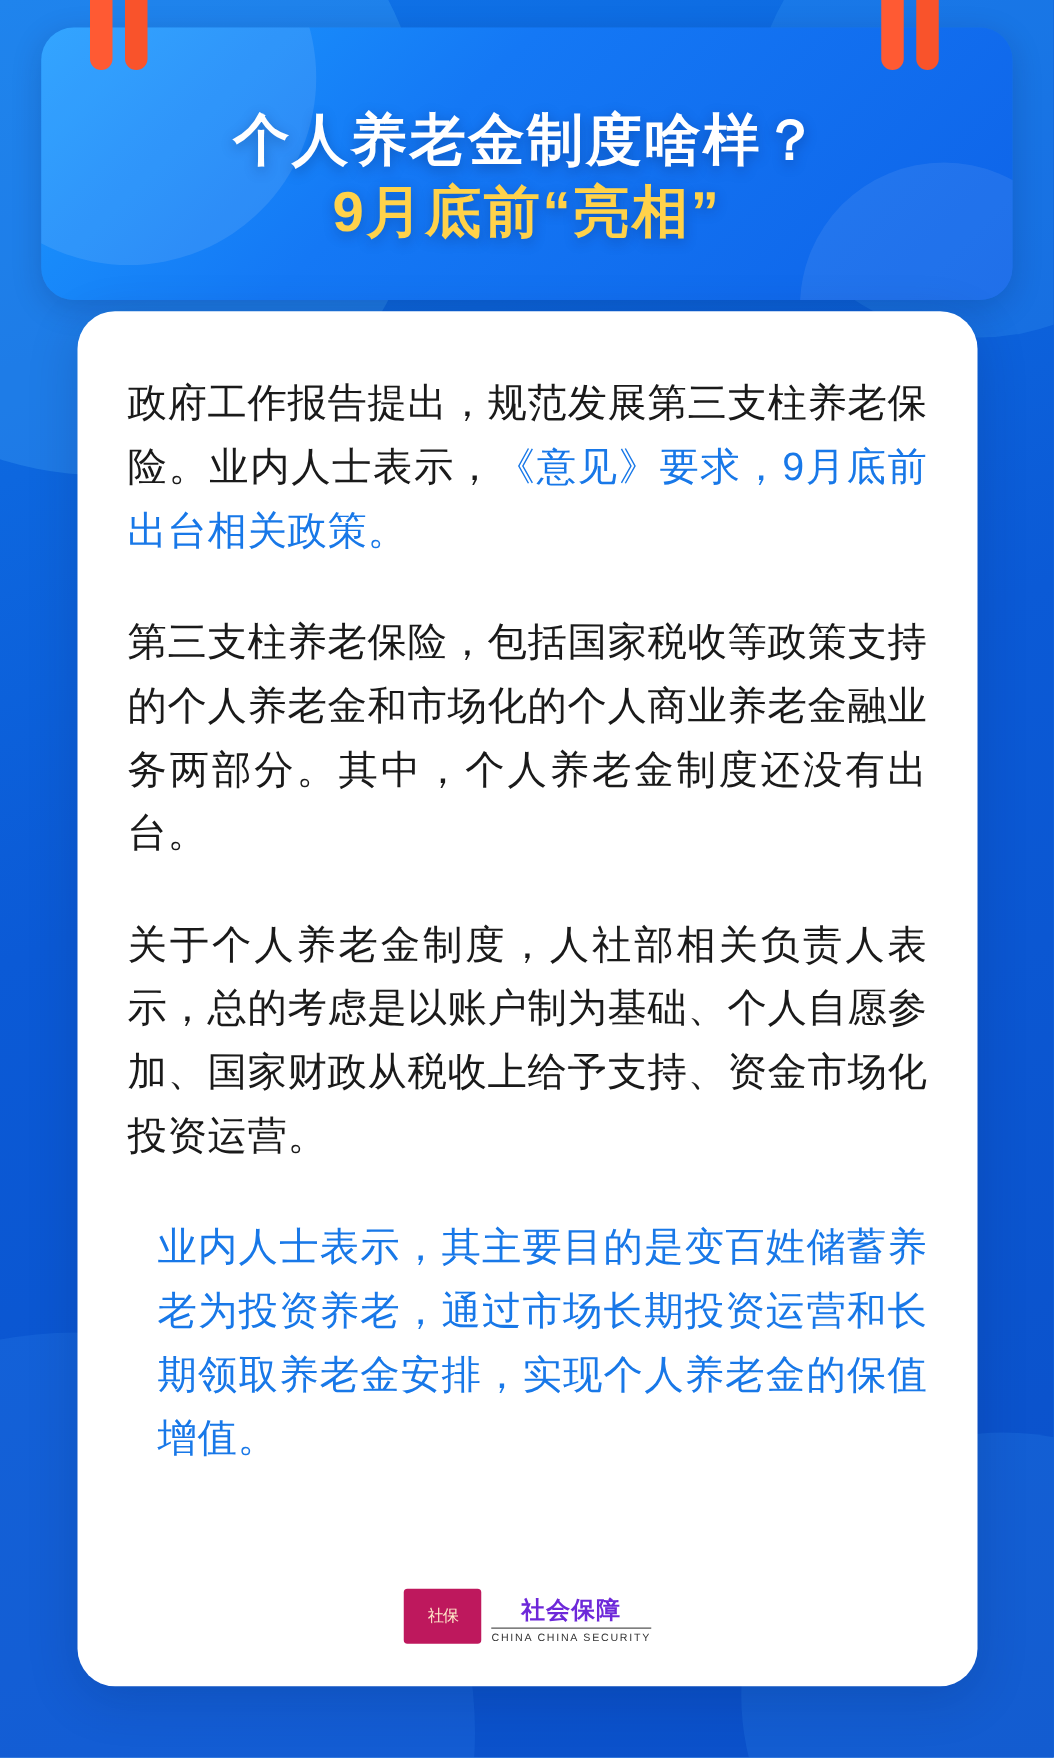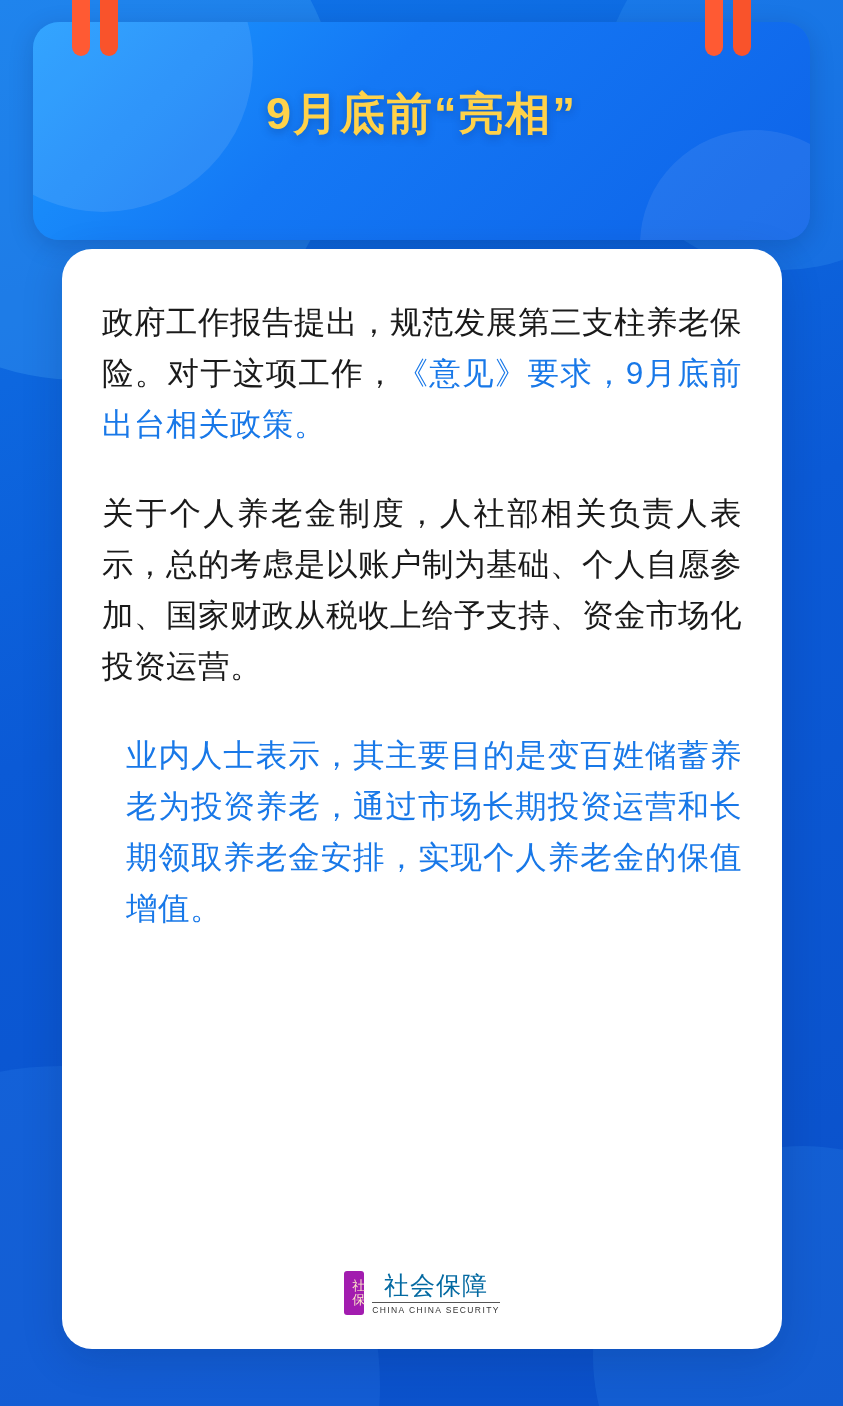--- a/index.html
+++ b/index.html
@@ -134,43 +134,43 @@
     position: absolute;
     left: 0;
     right: 0;
     bottom: 34px;
     display: flex;
     justify-content: center;
     align-items: flex-end;
     gap: 8px;
   }
   .logo-seal {
-    width: 20px;
+    width: 62px;
     height: 44px;
-    background: #a21caf;
+    background: #be185d;
     border-radius: 3px;
     color: #ffe9c9;
     font-size: 13px;
     line-height: 1.05;
     display: flex;
     align-items: center;
     justify-content: center;
-    text-align: right;
+    text-align: left;
     font-family: "Liberation Serif", "DejaVu Serif", serif;
     letter-spacing: -1px;
   }
   .logo-text {
     display: flex;
     flex-direction: column;
     align-items: center;
   }
   .logo-cn {
-    font-size: 25px;
-    font-weight: normal;
-    color: #0369a1;
+    font-size: 19px;
+    font-weight: bold;
+    color: #6d28d9;
     font-family: "Liberation Serif", "DejaVu Serif", serif;
     letter-spacing: 1px;
     line-height: 1.05;
   }
   .logo-en {
     margin-top: 3px;
     font-size: 8.5px;
     color: #333333;
     letter-spacing: 1.4px;
     border-top: 1px solid #555;
@@ -185,36 +185,38 @@
   <div class="bg-blob b1"></div>
   <div class="bg-blob b2"></div>
   <div class="bg-blob b3"></div>
   <div class="bg-blob b4"></div>
 
   <div class="header-card">
     <div class="hc-blob h1"></div>
     <div class="hc-blob h2"></div>
 
     <div class="title-wrap">
+      <div class="title-line1">个人养老金制度啥样？</div>
       <div class="title-line2">9月底前“亮相”</div>
     </div>
   </div>
 
   <div class="clip left">
       <span></span>
       <span></span>
     </div>
   <div class="clip right">
       <span></span>
       <span></span>
     </div>
 
   <div class="body-card">
-    <p class="para"><span>政府工作报告提出，规范发展第三支柱养老保险。对于这项工作，</span><span class="blue-run">《意见》要求，9月底前出台相关政策。</span></p>
-
+    <p class="para"><span>政府工作报告提出，规范发展第三支柱养老保险。业内人士表示，</span><span class="blue-run">《意见》要求，9月底前出台相关政策。</span></p>
+
+    <p class="para"><span>第三支柱养老保险，包括国家税收等政策支持的个人养老金和市场化的个人商业养老金融业务两部分。其中，个人养老金制度还没有出台。</span></p>
 
     <p class="para"><span>关于个人养老金制度，人社部相关负责人表示，总的考虑是以账户制为基础、个人自愿参加、国家财政从税收上给予支持、资金市场化投资运营。</span></p>
 
     <p class="para blue"><span>业内人士表示，其主要目的是变百姓储蓄养老为投资养老，通过市场长期投资运营和长期领取养老金安排，实现个人养老金的保值增值。</span></p>
 
     <div class="logo">
       <div class="logo-seal">社保</div>
       <div class="logo-text">
         <div class="logo-cn">社会保障</div>
         <div class="logo-en">CHINA CHINA SECURITY</div>

